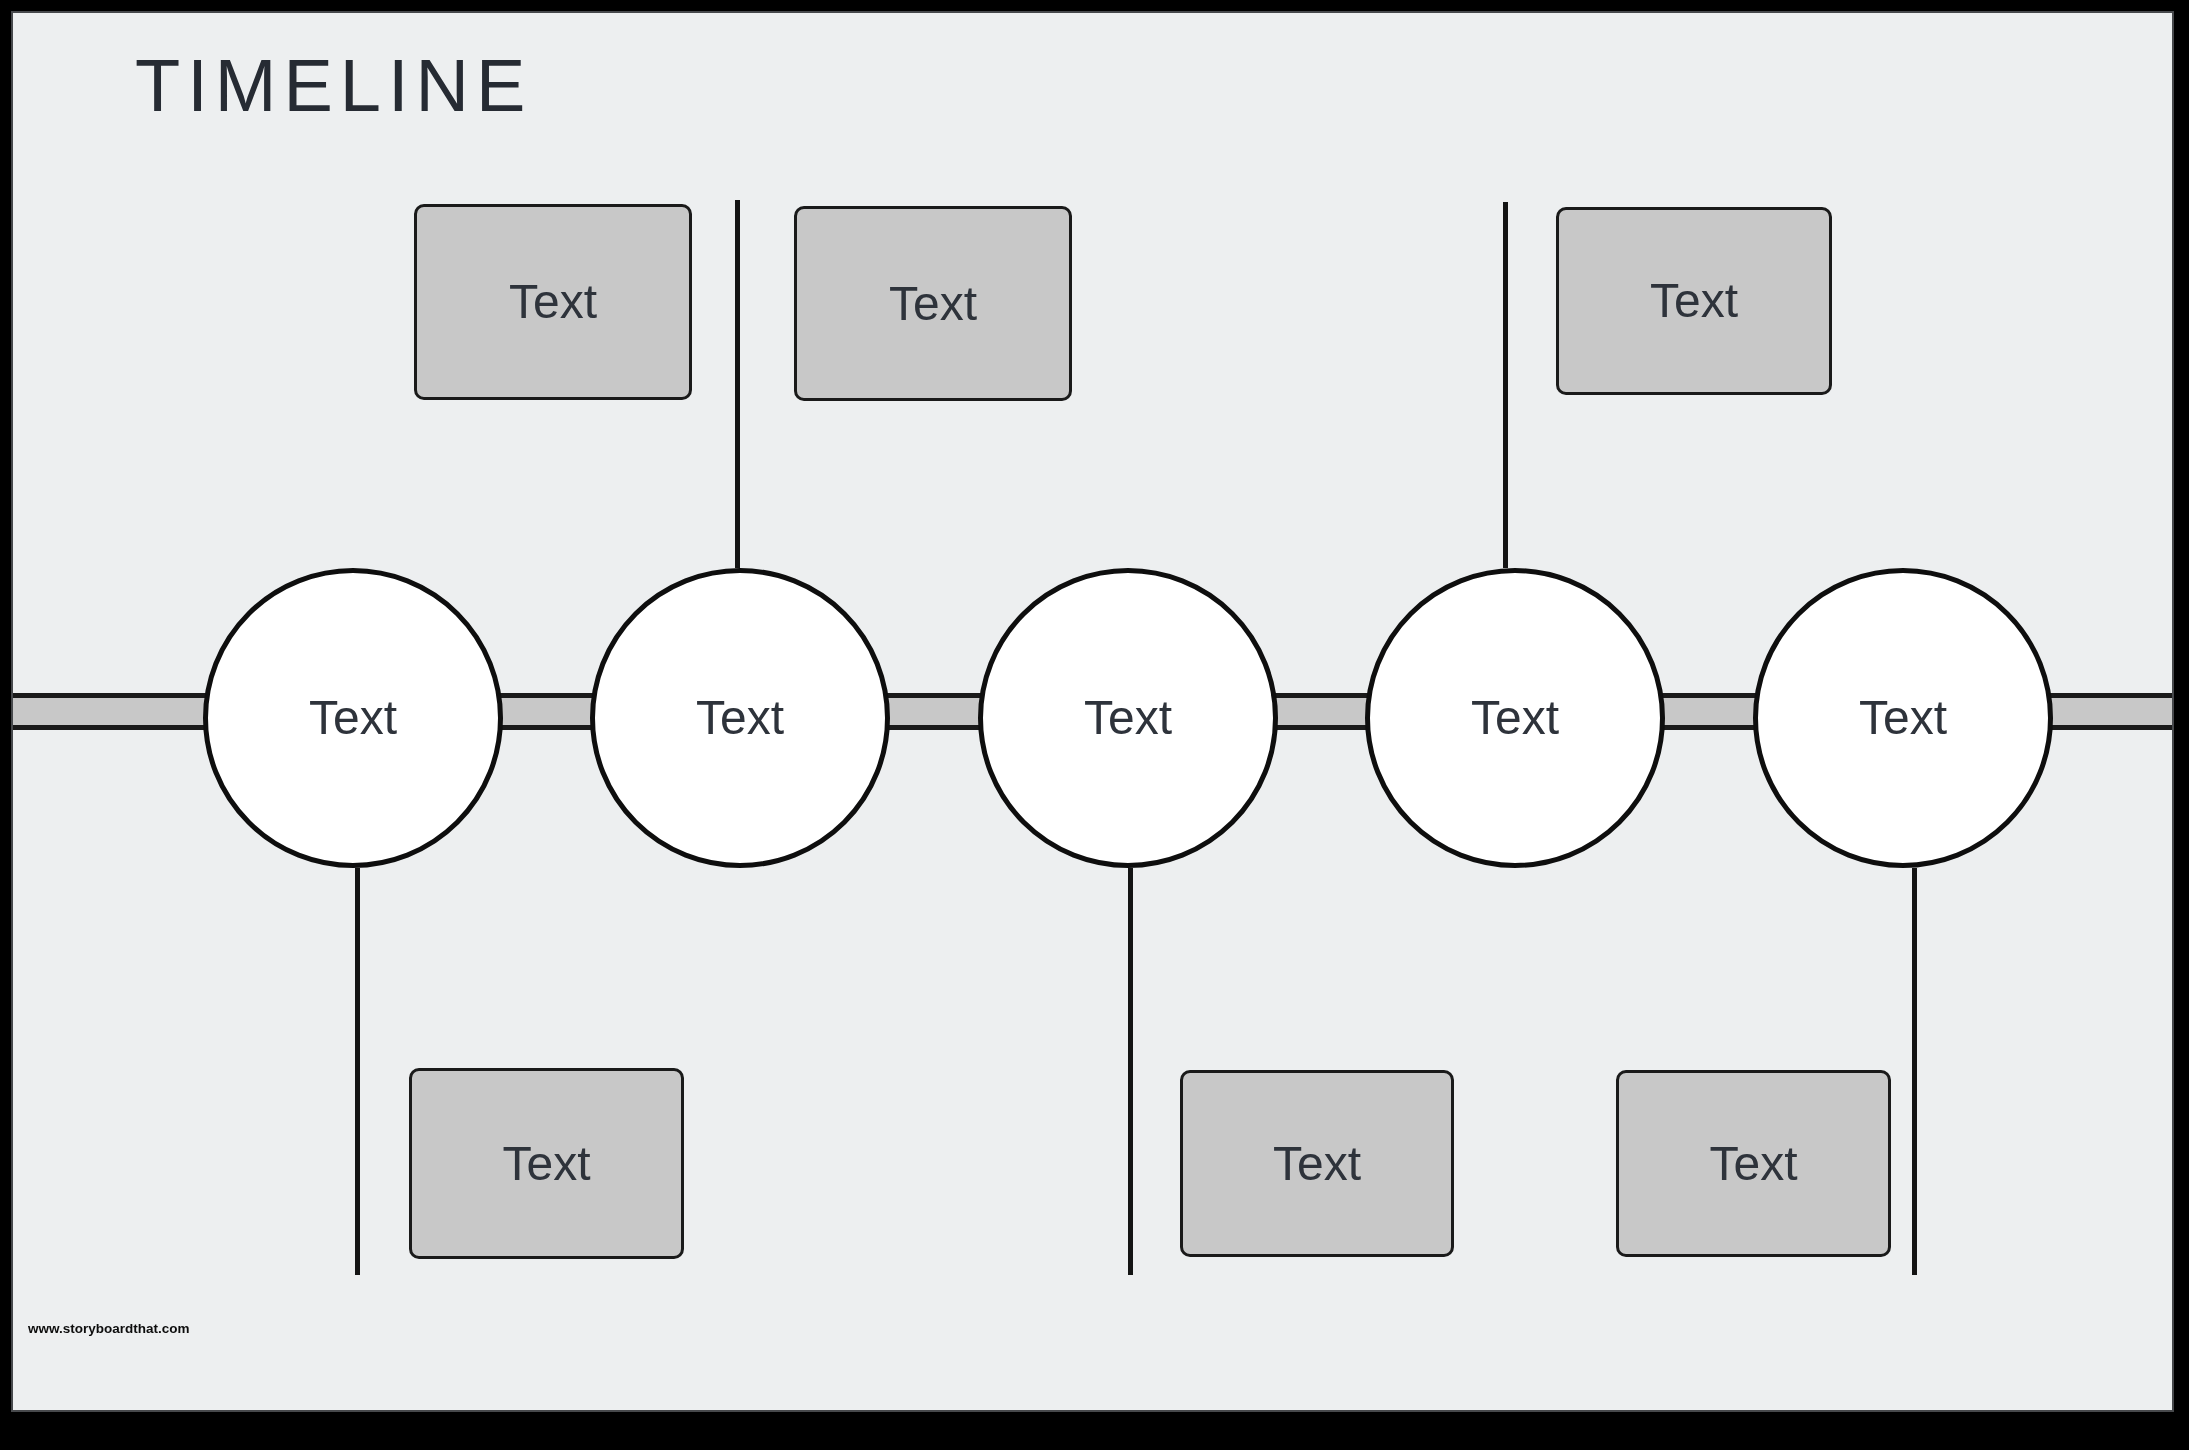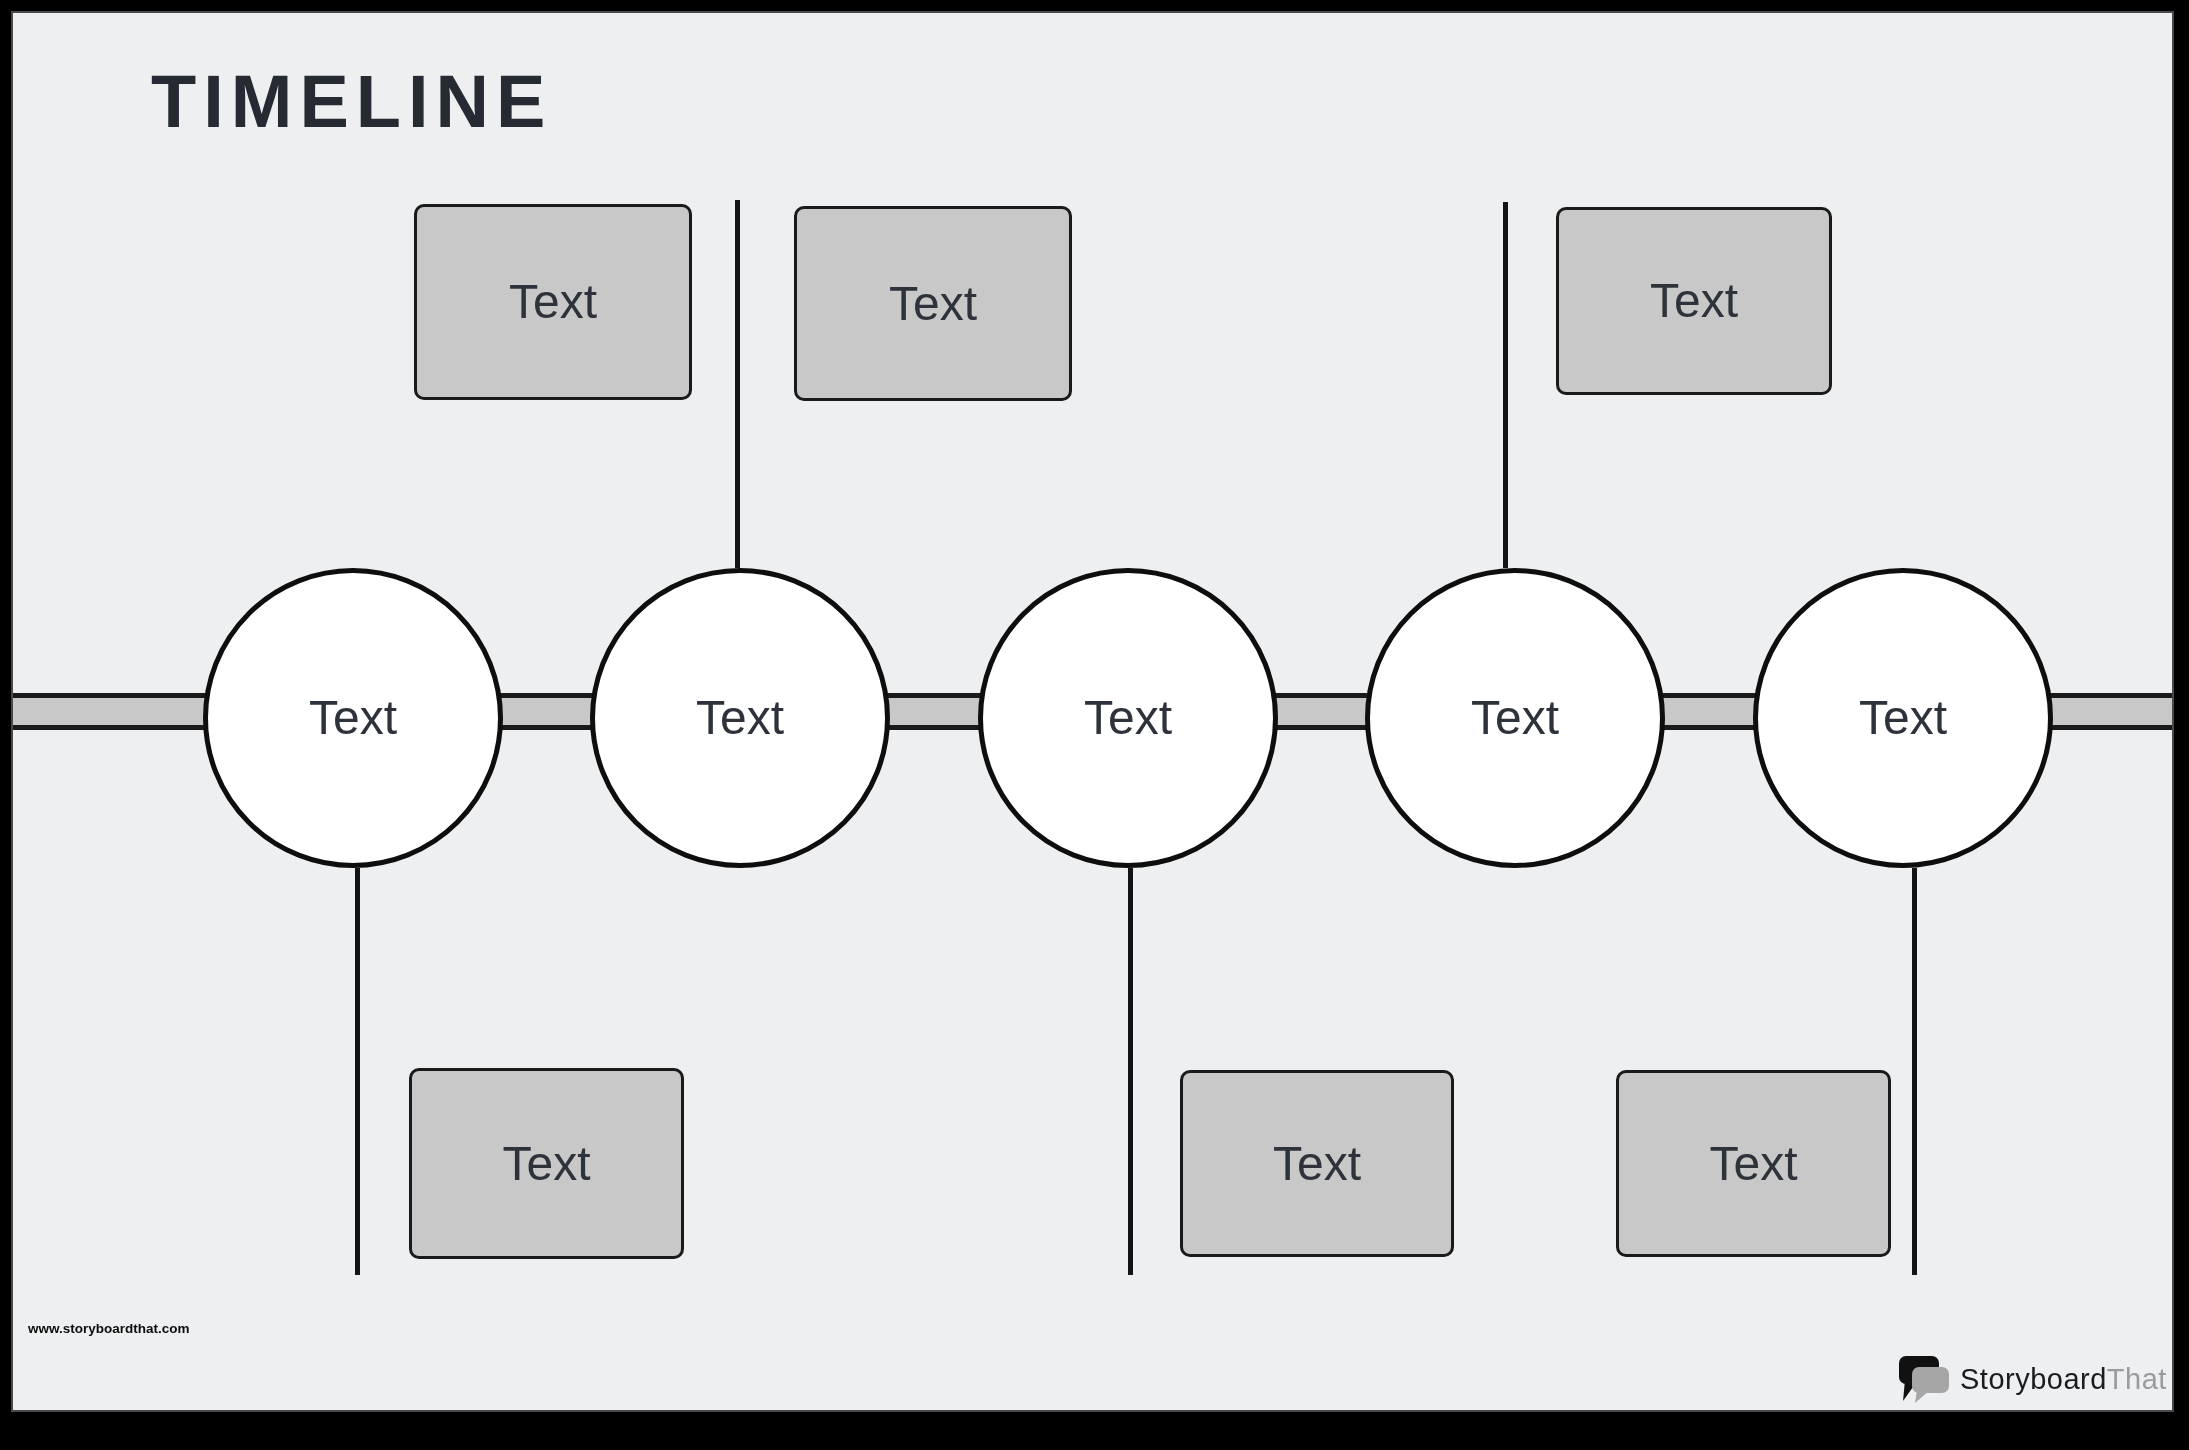--- a/index.html
+++ b/index.html
@@ -23,23 +23,23 @@
     top: 13px;
     right: 17px;
     bottom: 40px;
     background: var(--background, #edeff0);
     outline: 2px solid var(--frame-inner-line, #47494c);
   }
   .page-title {
     position: absolute;
     left: 122px;
     top: 36px;
-    margin: 16px;
+    margin: 0;
     font-size: 74px;
-    font-weight: bold;
+    font-weight: normal;
     line-height: 1;
     letter-spacing: 7px;
     color: var(--title, #262b33);
   }
   .timeline-bar {
     position: absolute;
     left: 0;
     right: 0;
     box-sizing: border-box;
     background: var(--bar-fill, #c8c8c8);
@@ -160,28 +160,15 @@
         <div class="node-circle" style="left: 1352px; top: 555px; width: 300px; height: 300px;">
           <span class="shape-label">Text</span>
         </div>
         <div class="node-circle" style="left: 1740px; top: 555px; width: 300px; height: 300px;">
           <span class="shape-label">Text</span>
         </div>
       </div>
 
     <div class="watermark">www.storyboardthat.com</div>
 
-    <div class="brand">
-      <span style="display:inline-block; line-height:0;">
-        <svg width="56" height="50" viewBox="0 0 56 50">
-          <rect x="2" y="2" width="40" height="28" rx="7" class="bubble-front" fill="#111111"></rect>
-          <path d="M8 26 L21 26 L6 47 Z" class="bubble-front" fill="#111111"></path>
-          <rect x="15" y="13" width="37" height="26" rx="7" class="bubble-back" fill="#a6a6a6"></rect>
-          <path d="M20 36 L33 36 L18 49 Z" class="bubble-back" fill="#a6a6a6"></path>
-        </svg>
-      </span>
-      <span class="brand-text">
-        <span class="brand-primary">Storyboard</span><span class="brand-secondary">That</span>
-      </span>
-    </div>
 
   </div>
 </div>
 
 </body></html>

